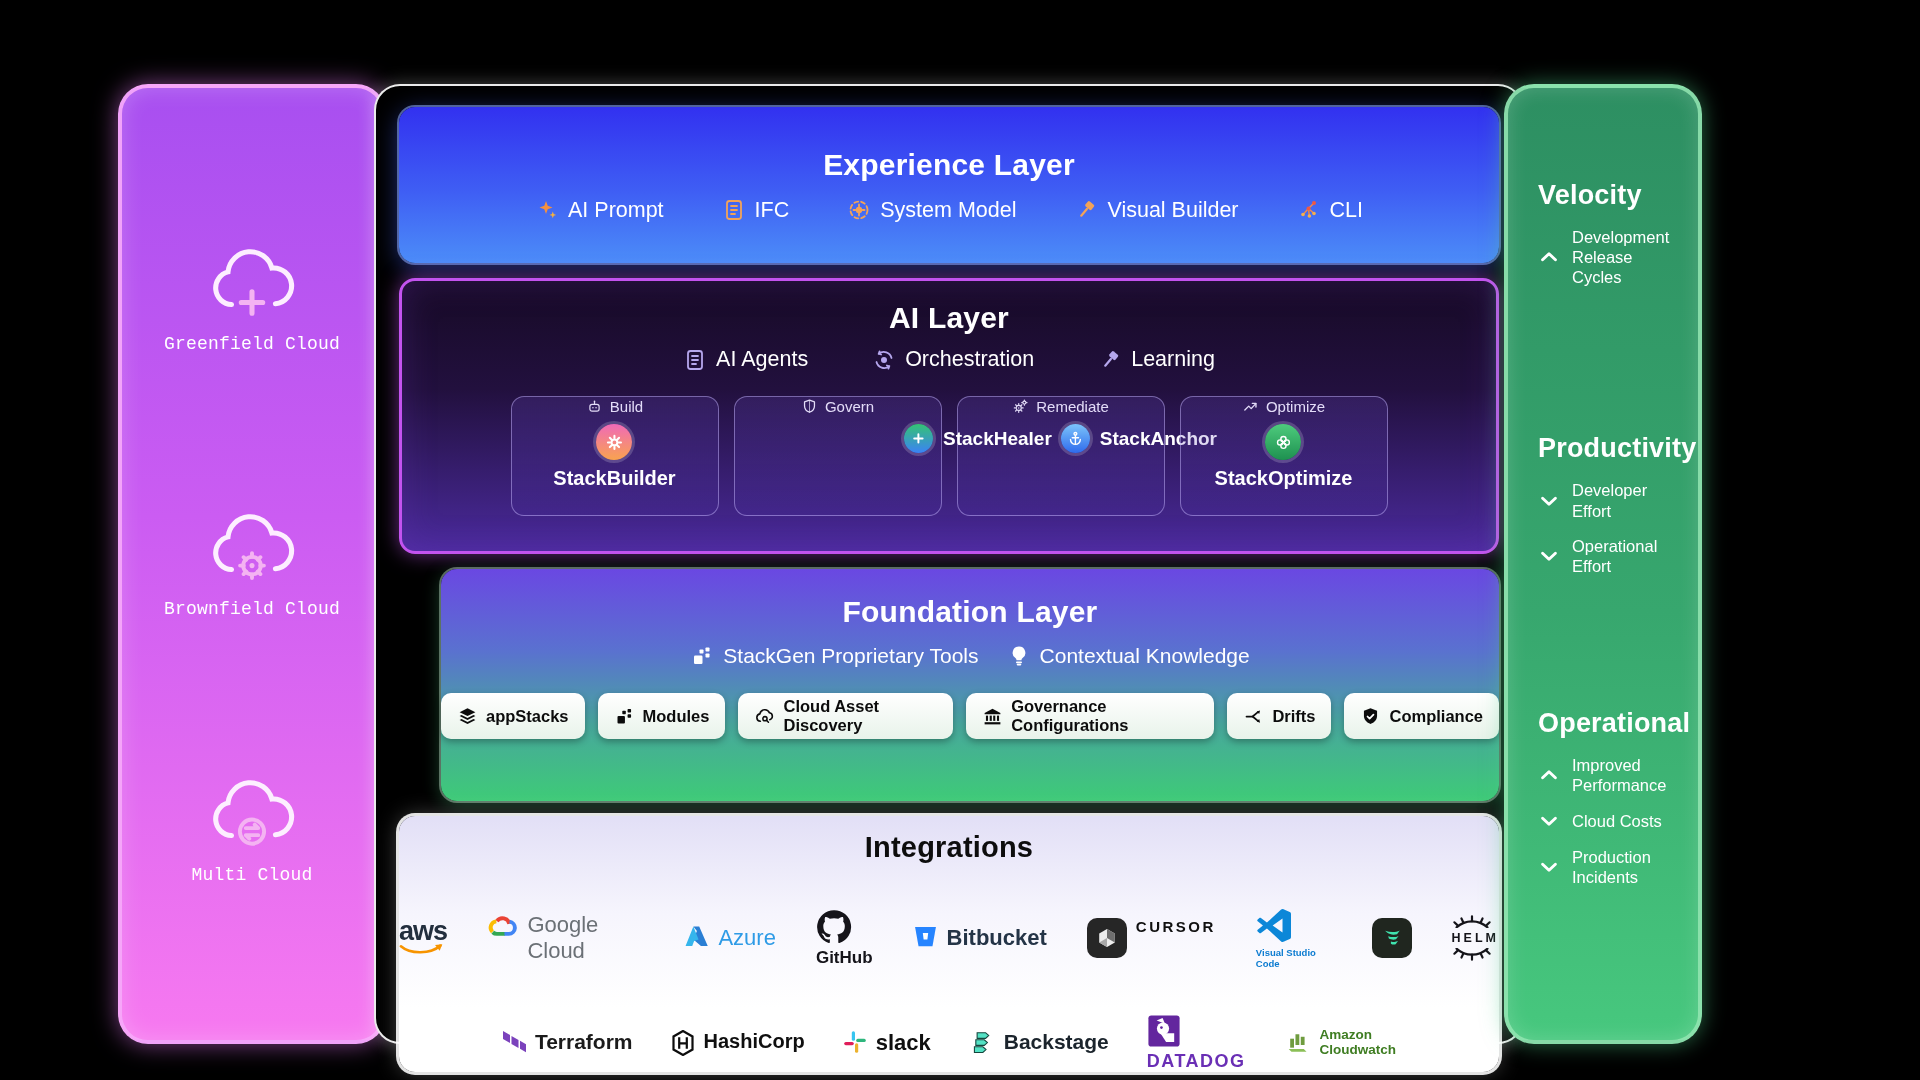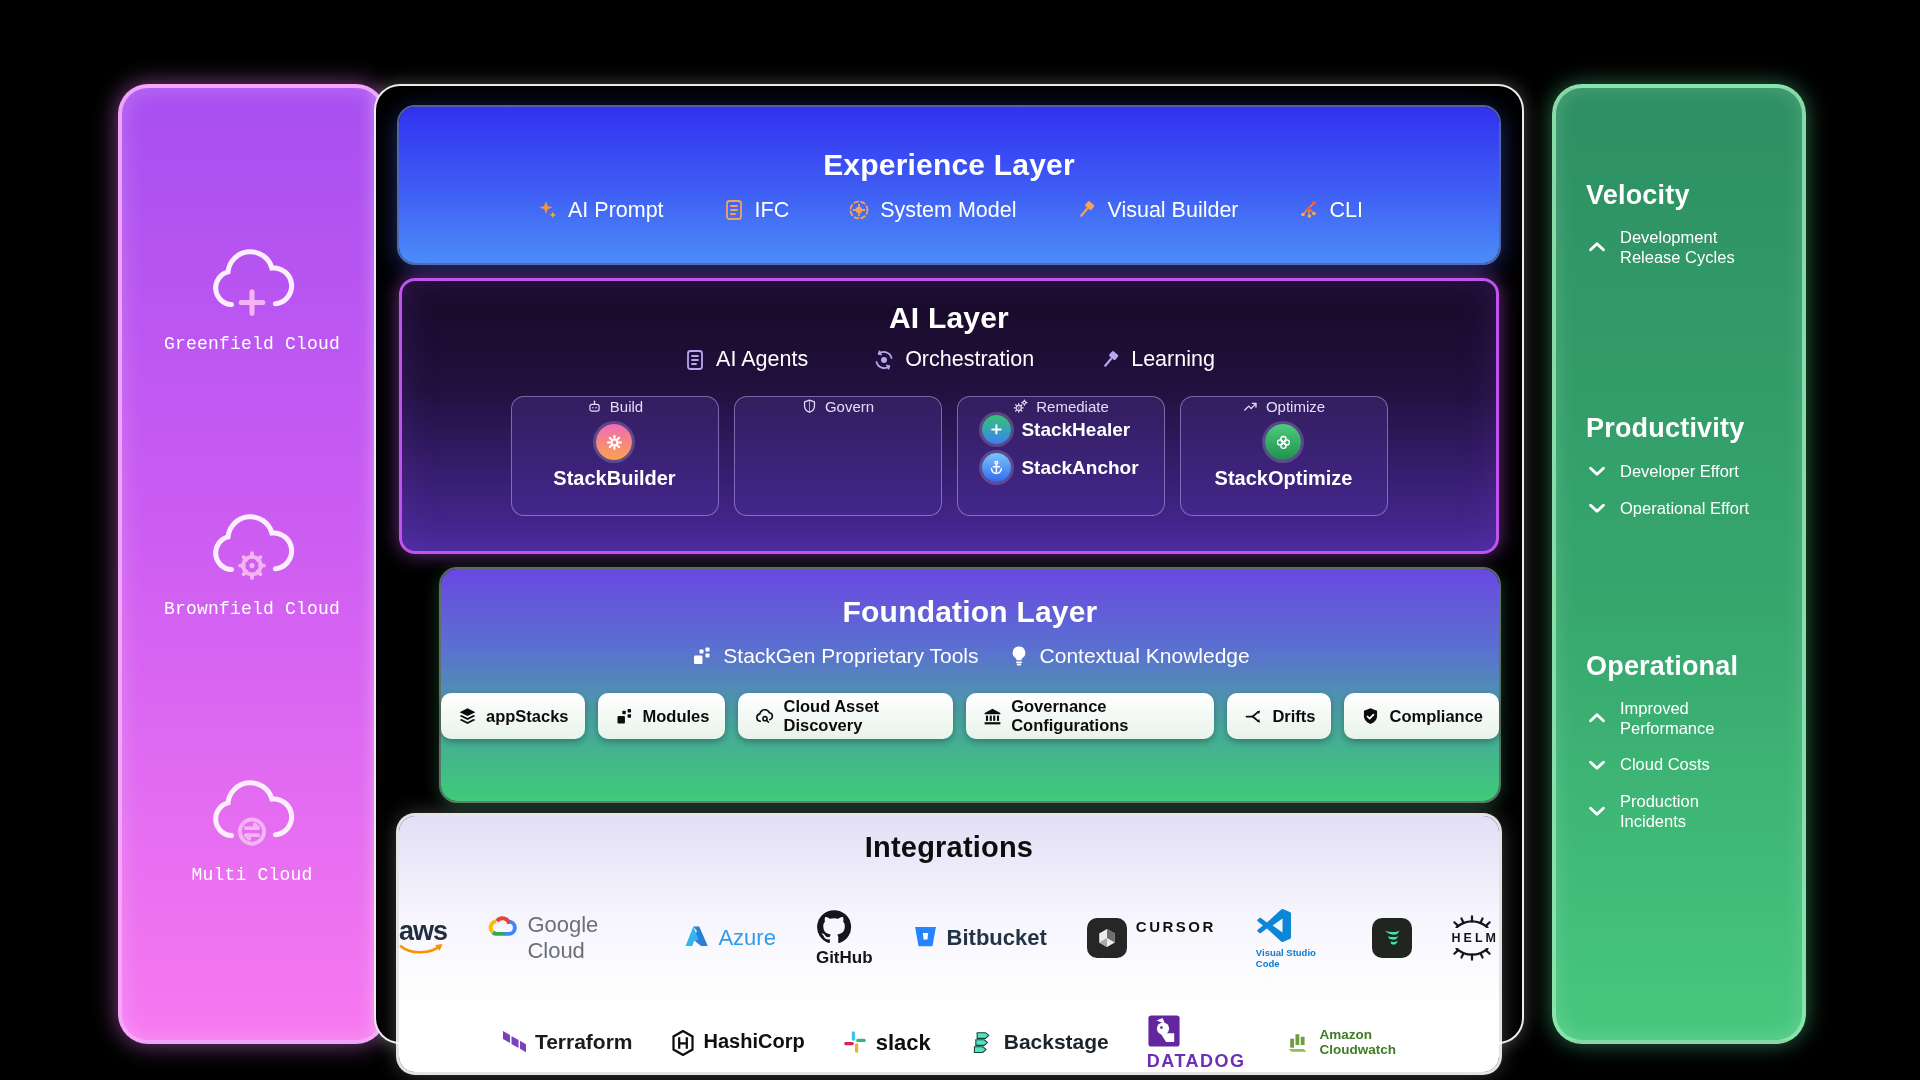--- a/index.html
+++ b/index.html
@@ -46,21 +46,21 @@
   .card-head{display:flex;align-items:center;gap:7px;font-size:15px;color:#e3dcf8;}
   .card-head .icon svg{width:17px;height:17px;display:block;}
   .badge{border-radius:50%;display:flex;align-items:center;justify-content:center;
     box-shadow:0 0 0 3px rgba(255,255,255,.18);flex:none;}
   .badge svg{width:58%;height:58%;display:block;}
   .pname{font-weight:700;color:#fff;}
   .products.stack{display:flex;flex-direction:column;align-items:center;}
   .stack .product{display:flex;flex-direction:column;align-items:center;}
   .stack .badge{width:36px;height:36px;margin-top:9px;}
   .stack .pname{font-size:20px;margin-top:7px;}
-  .products.rows{display:flex;flex-direction:column;gap:9px;align-items:flex-start;}
+  .products.rows{display:flex;flex-direction:row;gap:9px;margin-top:9px;align-items:flex-start;}
   .rows .product{display:flex;align-items:center;gap:10px;}
   .rows .badge{width:29px;height:29px;}
   .rows .pname{font-size:19px;}
 
   .foundation{flex:0 0 232px;display:flex;flex-direction:column;align-items:center;padding-top:26px;
     background:linear-gradient(180deg,#6a48e2 0%,#5a71d0 35%,#47a89b 68%,#3ecb77 100%);
     box-shadow:0 0 0 2px rgba(210,240,220,.4),0 4px 18px rgba(80,200,130,.35);margin-left:42px;}
   .foundation .hrow{margin-top:15px;gap:28px;}
   .foundation .hitem{font-size:21px;}
   .foundation .hitem .icon{color:#fff;}
@@ -90,21 +90,21 @@
   .vs-cap{font-size:9.5px;color:#0b7bd0;font-weight:600;}
   .helm-txt{font-size:12.5px;font-weight:800;letter-spacing:3px;color:#15141a;}
   .tf-txt{font-size:21px;font-weight:800;color:#1b1b1b;}
   .hc-txt{font-size:20px;font-weight:800;color:#0f0f0f;}
   .slack-txt{font-size:22px;font-weight:800;color:#0f0f0f;}
   .bs-txt{font-size:21px;font-weight:600;color:#1b242c;}
   .dd-txt{font-size:18px;font-weight:800;color:#6a2fb5;letter-spacing:1.5px;}
   .cw-txt{font-size:13.5px;font-weight:800;color:#3f7d22;line-height:1.08;}
 
   
-  .right-panel{position:absolute;left:1552px;top:84px;width:254px;height:960px;border-radius:30px;
+  .right-panel{position:absolute;left:1504px;top:84px;width:198px;height:960px;border-radius:30px;
     background:linear-gradient(180deg,#2d8f62 0%,#37a76e 55%,#47c87e 100%);
     border:4px solid rgba(150,230,180,.85);
     box-shadow:0 0 22px rgba(80,210,140,.5), inset 0 0 20px rgba(255,255,255,.18);
     box-sizing:border-box;padding:92px 18px 0 30px;}
   .rsection h3{margin:0 0 16px;font-size:27px;font-weight:800;color:#fff;letter-spacing:.2px;}
   .rsection:nth-child(2){margin-top:146px;}
   .rsection:nth-child(3){margin-top:132px;}
   .ritem{display:flex;align-items:center;gap:12px;margin-bottom:15px;font-size:16.5px;line-height:1.22;color:#fff;}
   .ritem .icon{color:#fff;}
   .ritem .icon svg{width:22px;height:22px;display:block;}

